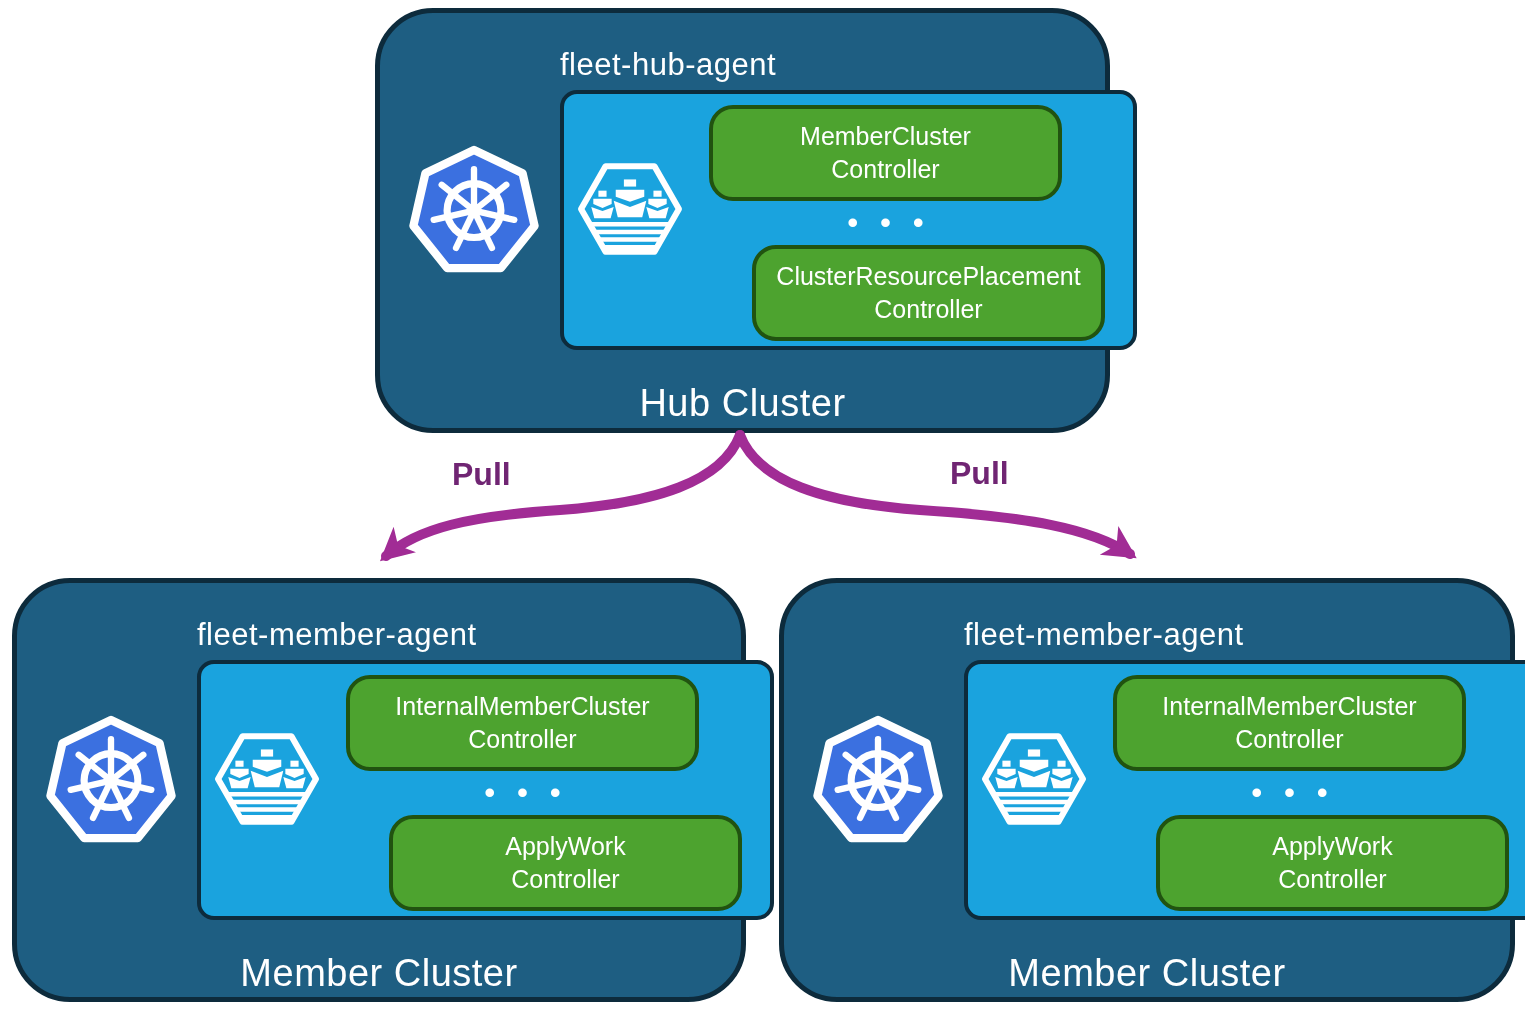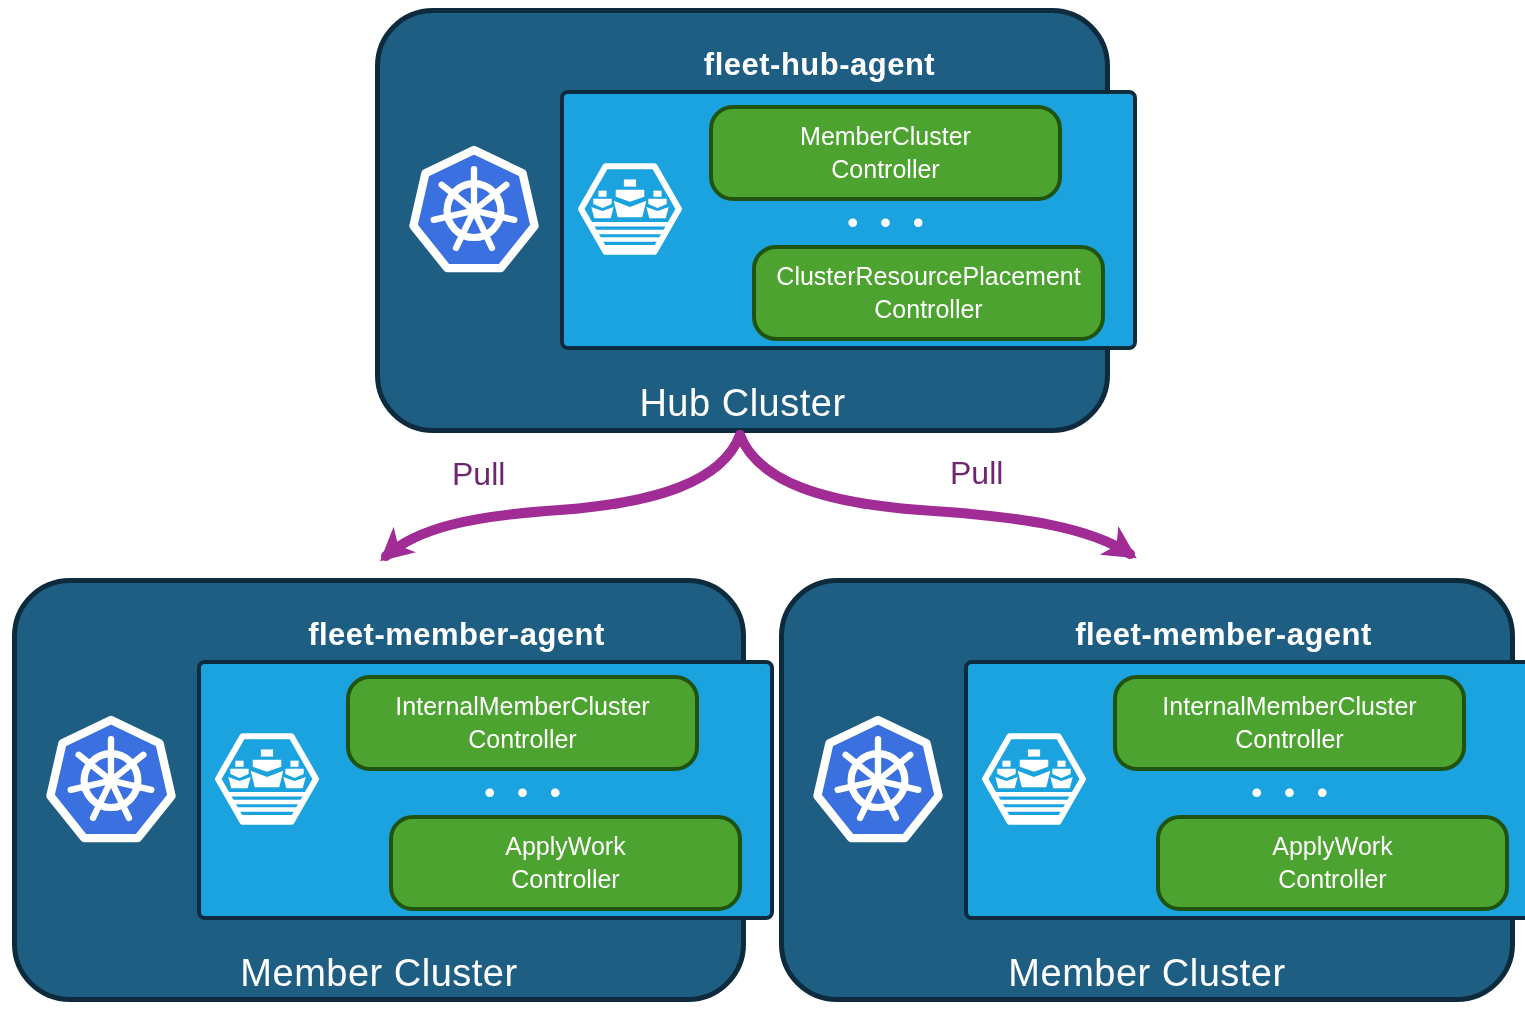--- a/index.html
+++ b/index.html
@@ -11,27 +11,27 @@
   .cluster {
     position:absolute; box-sizing:border-box;
     background:#1E5E82; border:5px solid #0D2B3C; border-radius:58px;
   }
   .cluster-hub    { left:375px; top:8px;   width:735px; height:425px; }
   .cluster-left   { left:12px;  top:578px; width:734px; height:424px; }
   .cluster-right  { left:779px; top:578px; width:736px; height:424px; }
 
   .agent-title {
     position:absolute; left:180px; top:34px; width:519px;
-    text-align:center; color:#ffffff; font-size:31px; font-weight:700;
+    color:#ffffff; font-size:31px; font-weight:400;
     letter-spacing:0.5px; white-space:nowrap;
   }
   .agent-box {
     position:absolute; box-sizing:border-box;
     left:180px; top:77px; width:577px; height:260px;
-    background:#1AA3DE; border:4px solid #0D2B3C; border-radius:8px;
+    background:#1AA3DE; border:4px solid #0D2B3C; border-radius:17px;
   }
   .k8s-logo { position:absolute; left:23px; top:130px; width:142px; height:138px; }
   .fleet-icon { position:absolute; left:13px; top:66px; width:106px; height:98px; }
 
   .controller {
     position:absolute; box-sizing:border-box;
     left:145px; width:353px; height:96px;
     background:#4DA32F; border:4px solid #215310; border-radius:24px;
     display:flex; align-items:center; justify-content:center;
     text-align:center; color:#ffffff; font-size:25px; line-height:1.32;
@@ -47,21 +47,21 @@
     text-indent:7px;
   }
   .cluster-label {
     position:absolute; left:0; top:369px; width:100%;
     text-align:center; color:#ffffff; font-size:38px; font-weight:400;
     letter-spacing:0.5px;
   }
 
   .arrow-layer { position:absolute; left:0; top:0; width:1525px; height:1009px; pointer-events:none; }
   .pull-label {
-    position:absolute; color:#702573; font-size:32px; font-weight:400;
+    position:absolute; color:#702573; font-size:32px; font-weight:700;
   }
   .pull-left  { left:452px; top:456px; }
   .pull-right { left:950px; top:455px; }
 </style>
 </head>
 <body>
 
 <div class="stage">
 
   <div class="cluster cluster-hub">

